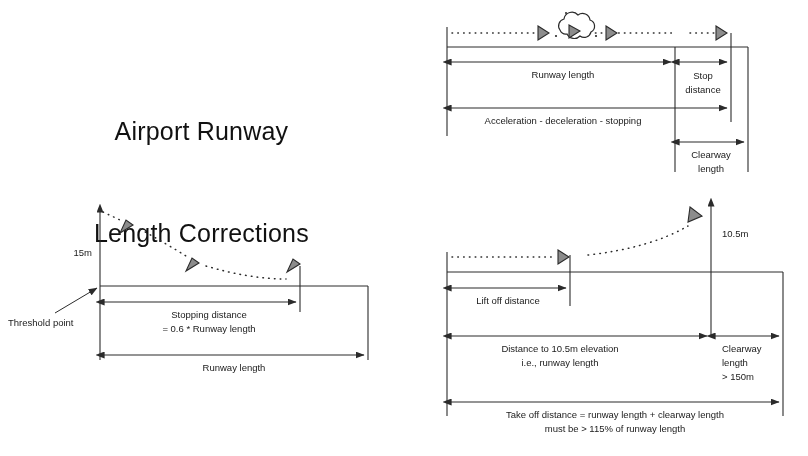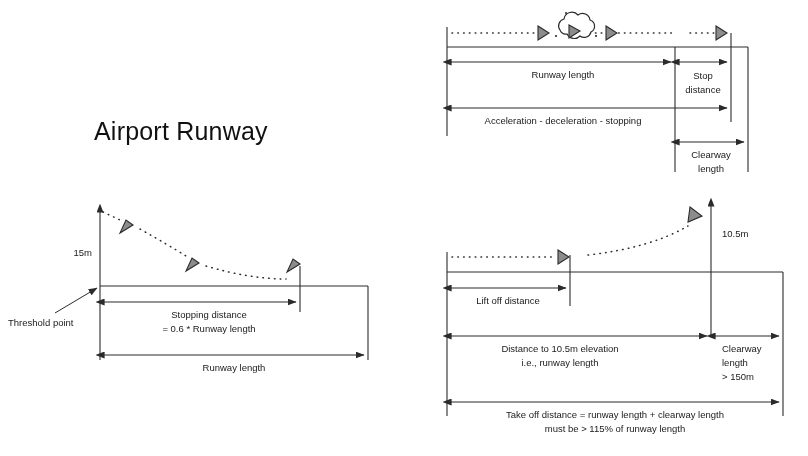--- a/index.html
+++ b/index.html
@@ -38,20 +38,21 @@
   .plane{fill:#8c8c8c;stroke:#2b2b2b;stroke-width:1.1;stroke-linejoin:miter;}
   .cloud{fill:#ffffff;stroke:#2b2b2b;stroke-width:1.2;}
 </style>
 </head>
 <body>
 
 <div id="stage">
 
   <div class="title">
     <div>Airport Runway</div>
+    <div>Length Corrections</div>
   </div>
 
   <svg viewBox="0 0 808 456" xmlns="http://www.w3.org/2000/svg">
     <defs>
       <marker id="ar" markerWidth="9" markerHeight="7" refX="8.4" refY="3.5" orient="auto" markerUnits="userSpaceOnUse">
         <path d="M0,0 L9,3.5 L0,7 z" fill="#2b2b2b"></path>
       </marker>
       <marker id="al" markerWidth="9" markerHeight="7" refX="0.6" refY="3.5" orient="auto-start-reverse" markerUnits="userSpaceOnUse">
         <path d="M0,0 L9,3.5 L0,7 z" fill="#2b2b2b"></path>
       </marker>

